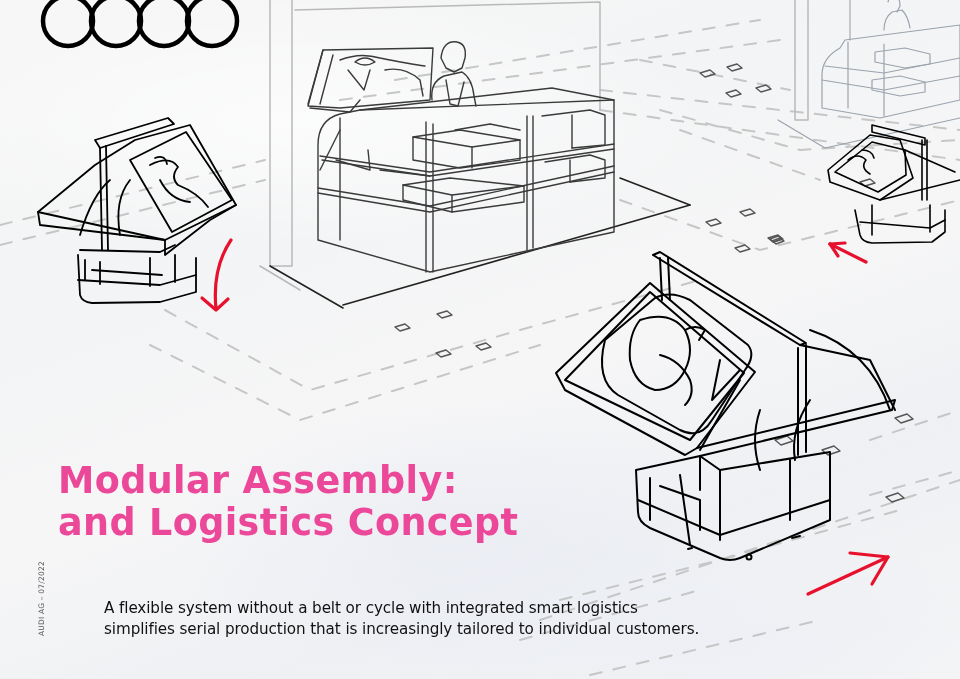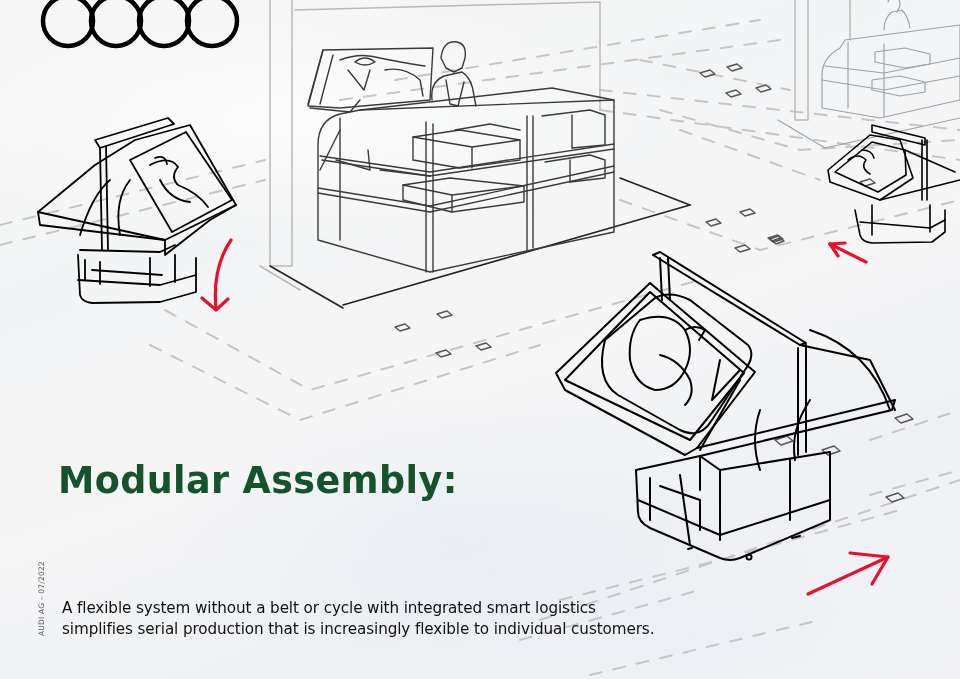--- a/index.html
+++ b/index.html
@@ -19,32 +19,32 @@
   }
   .illustration { position: absolute; left: 0; top: 0; width: 960px; height: 679px; }
   .logo { position: absolute; left: 30px; top: -6px; width: 222px; height: 60px; }
   .headline {
     position: absolute; left: 58px; top: 460px;
     font-family: "DejaVu Sans", sans-serif;
     font-weight: bold;
     font-size: 36.5px;
     line-height: 42px;
     letter-spacing: 0.4px;
-    color: #14532d;
+    color: #ec4899;
   }
   .headline div { white-space: nowrap; }
   .body-text {
     position: absolute; left: 62px; top: 598px;
     font-family: "DejaVu Sans", sans-serif;
     font-size: 15.2px;
     line-height: 21px;
     color: #111;
     letter-spacing: -0.1px;
   }
-  .body-text div { white-space: nowrap; }
+  .body-text div { white-space: nowrap; margin-left: 42px; }
   .credit {
     position: absolute; left: 37px; top: 636px;
     transform: rotate(-90deg);
     transform-origin: left top;
     font-family: "DejaVu Sans", sans-serif;
     font-size: 7.5px;
     color: #555;
     white-space: nowrap;
     letter-spacing: 0.2px;
   }
@@ -265,20 +265,21 @@
   <g fill="none" stroke="#000" stroke-width="4.5">
     <circle cx="38" cy="27" r="25"></circle>
     <circle cx="86" cy="27" r="25"></circle>
     <circle cx="134" cy="27" r="25"></circle>
     <circle cx="182" cy="27" r="25"></circle>
   </g>
 </svg>
 
 <div class="headline">
   <div>Modular Assembly:</div>
+  <div>and Logistics Concept</div>
 </div>
 
 <div class="body-text">
   <div>A flexible system without a belt or cycle with integrated smart logistics</div>
-  <div>simplifies serial production that is increasingly flexible to individual customers.</div>
+  <div>simplifies serial production that is increasingly tailored to individual customers.</div>
 </div>
 
 <div class="credit">AUDI AG – 07/2022</div>
 
 </body></html>

